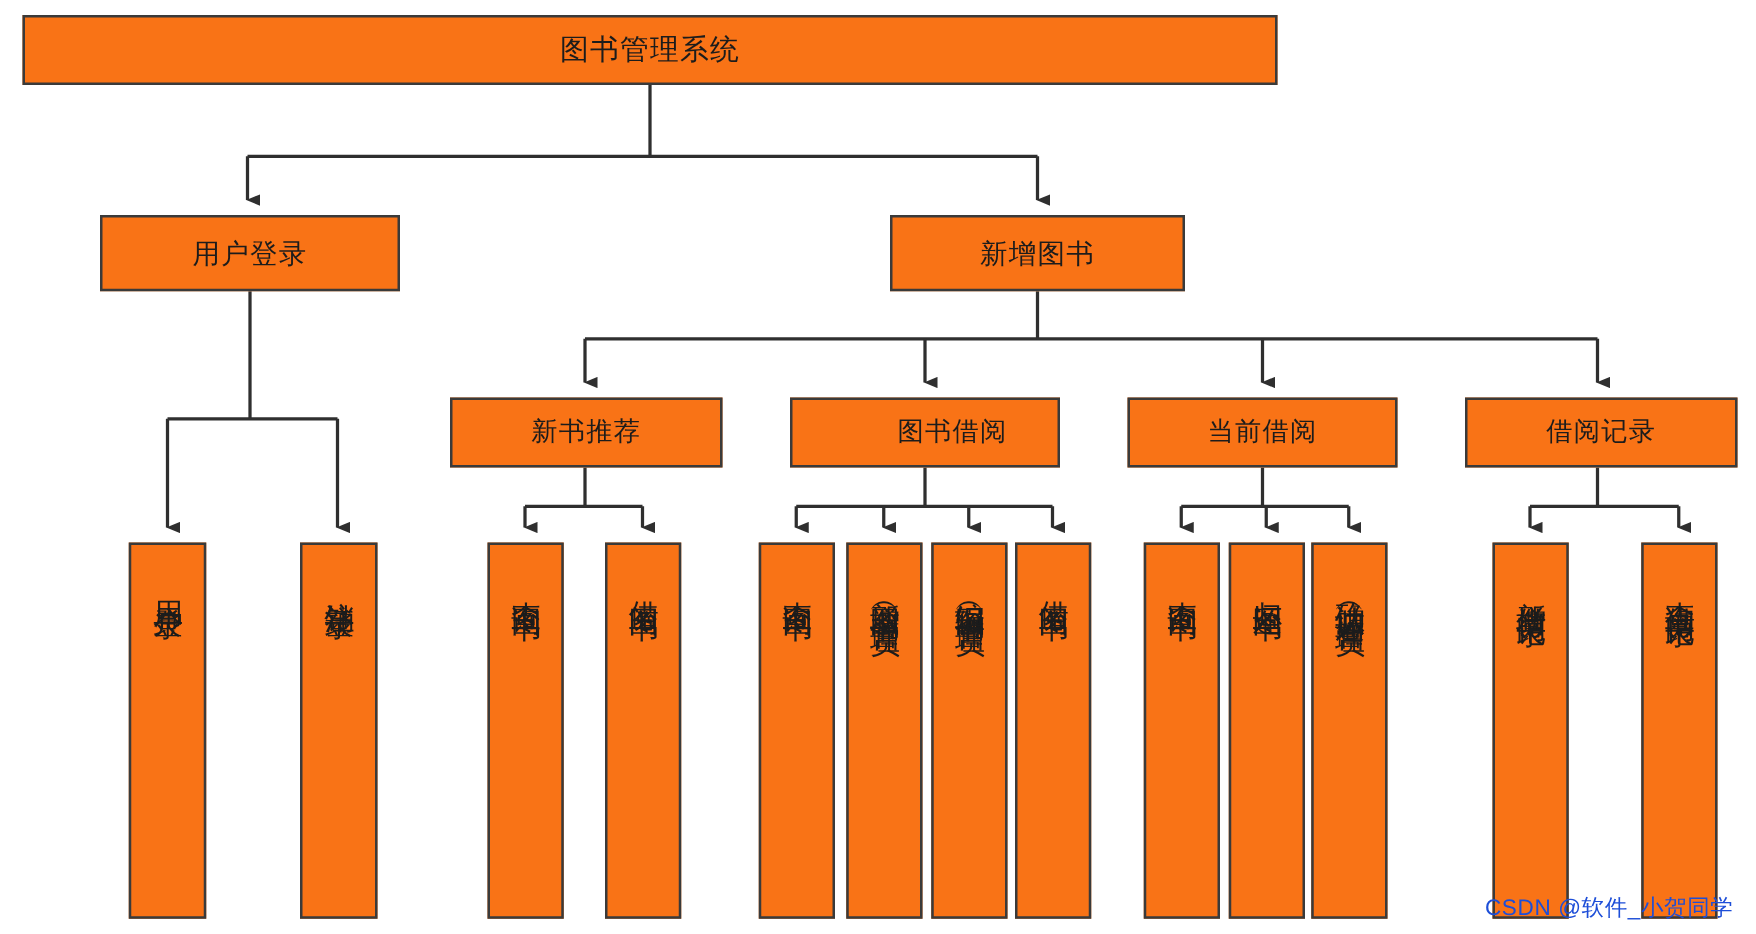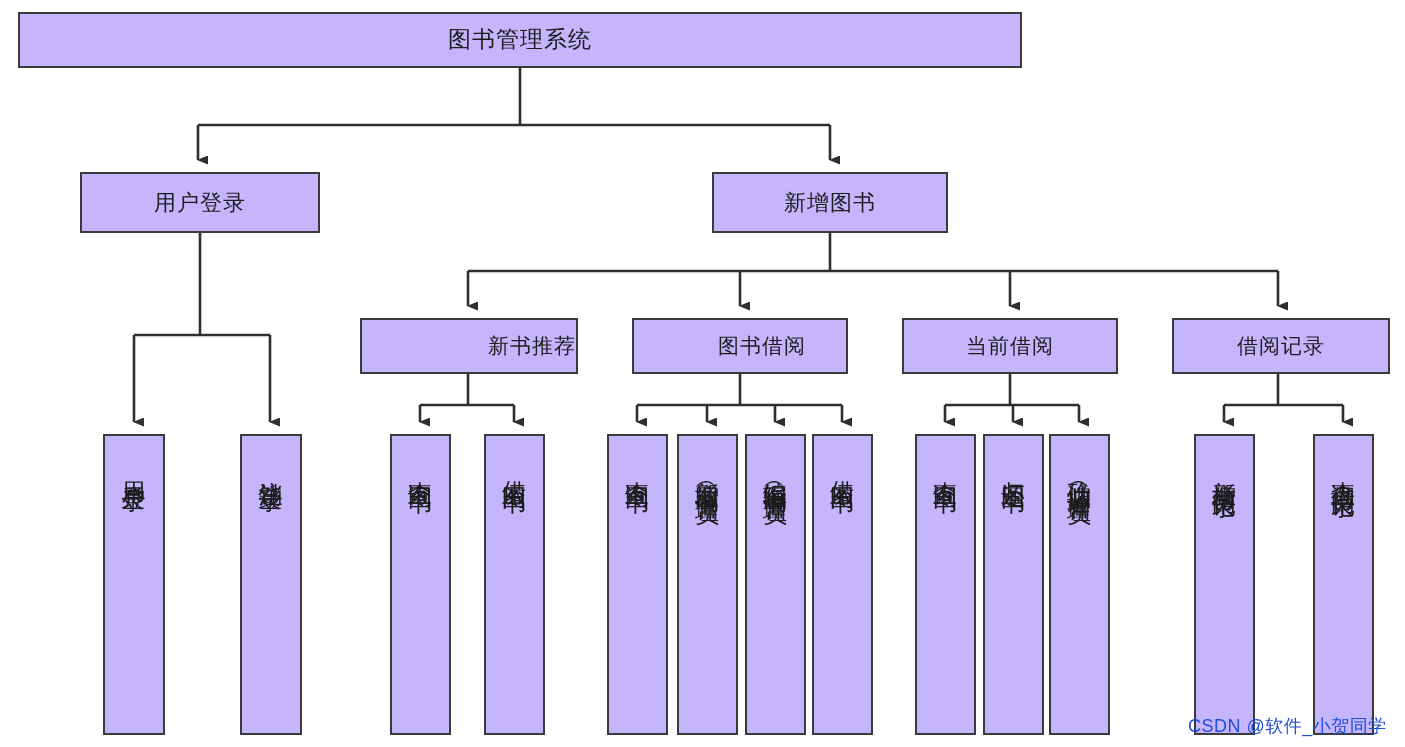--- a/index.html
+++ b/index.html
@@ -22,21 +22,21 @@
     left: 0;
     top: 0;
     width: 1405px;
     height: 747px;
     pointer-events: none;
   }
   .node {
     position: absolute;
     box-sizing: border-box;
     border: 2px solid #3a3a3a;
-    background: #c4b5fd;
+    background: #f97316;
     display: flex;
     align-items: center;
     justify-content: center;
     color: #1c1c1c;
   }
   .node-label {
     display: block;
     text-align: center;
     line-height: 1.18;
     letter-spacing: 1px;
@@ -130,21 +130,21 @@
     <span class="node-label">图书管理系统</span>
   </div>
 
   <div class="node h lvl2" style="left:80px; top:172px; width:240px; height:61px;">
     <span class="node-label">用户登录</span>
   </div>
   <div class="node h lvl2" style="left:712px; top:172px; width:236px; height:61px;">
     <span class="node-label">新增图书</span>
   </div>
 
-  <div class="node h lvl3" style="left:360px; top:318px; width:218px; height:56px;justify-content:flex-end;">
+  <div class="node h lvl3" style="left:360px; top:318px; width:218px; height:56px;">
     <span class="node-label">新书推荐</span>
   </div>
   <div class="node h lvl3" style="left:632px; top:318px; width:216px; height:56px;padding-left:44px;">
     <span class="node-label">图书借阅</span>
   </div>
   <div class="node h lvl3" style="left:902px; top:318px; width:216px; height:56px;">
     <span class="node-label">当前借阅</span>
   </div>
   <div class="node h lvl3" style="left:1172px; top:318px; width:218px; height:56px;">
     <span class="node-label">借阅记录</span>

